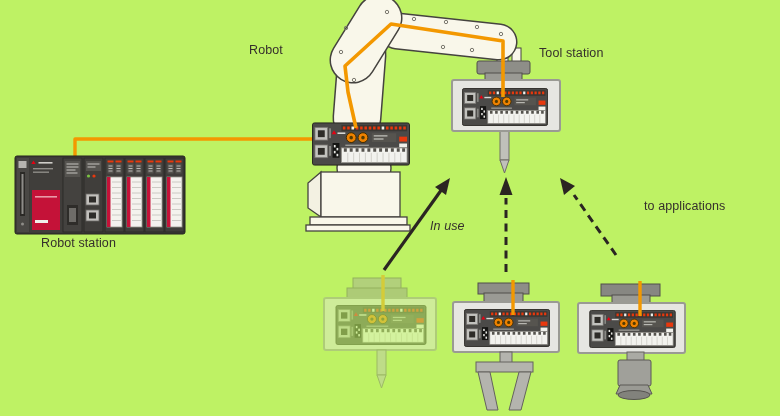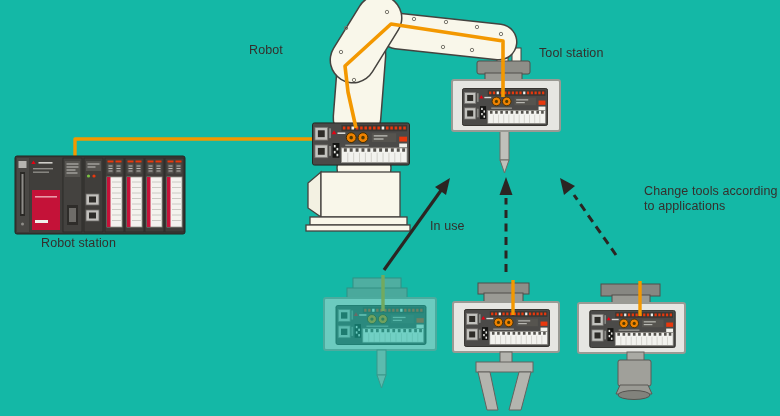--- a/index.html
+++ b/index.html
@@ -1,19 +1,19 @@
 <!DOCTYPE html>
 <html><head>
 <meta charset="utf-8">
 <style>
   html,body{margin:0;padding:0;background:#fff;}
   .canvas{
     position:relative;
     width:780px;height:416px;
-    background:#14b8a6;
+    background:#bef264;
     font-family:"Liberation Sans", sans-serif;
     overflow:hidden;
   }
   .art{position:absolute;left:0;top:0;}
   .lbl{
     position:absolute;
     font-size:12.5px;
     color:#352f2c;
     white-space:nowrap;
     letter-spacing:0.1px;
@@ -239,19 +239,19 @@
       <rect x="618" y="360" width="33" height="26" rx="2" fill="#a0a09a" stroke="#5a5854"></rect>
       <polygon points="620,385 648,385 652,394 616,394" fill="#9a9a94" stroke="#5a5854"></polygon>
       <ellipse cx="634" cy="395" rx="16" ry="4.5" fill="#82827c" stroke="#55534f"></ellipse>
     </g>
   </g>
 </svg>
 
 <div class="lbl" style="left:249px;top:43px;">Robot</div>
 <div class="lbl" style="left:539px;top:46px;">Tool station</div>
 <div class="lbl" style="left:41px;top:236px;">Robot station</div>
-<div class="lbl" style="left:430px;top:219px;">In use</div>
+<div class="lbl" style="left:430px;top:219px;font-style:italic;">In use</div>
 <div class="lbl two-line" style="left:644px;top:184px;">
-  <span>Change tools according</span><br>
+  <br>
   <span>to applications</span>
 </div>
 
 </div>
 
 </body></html>

